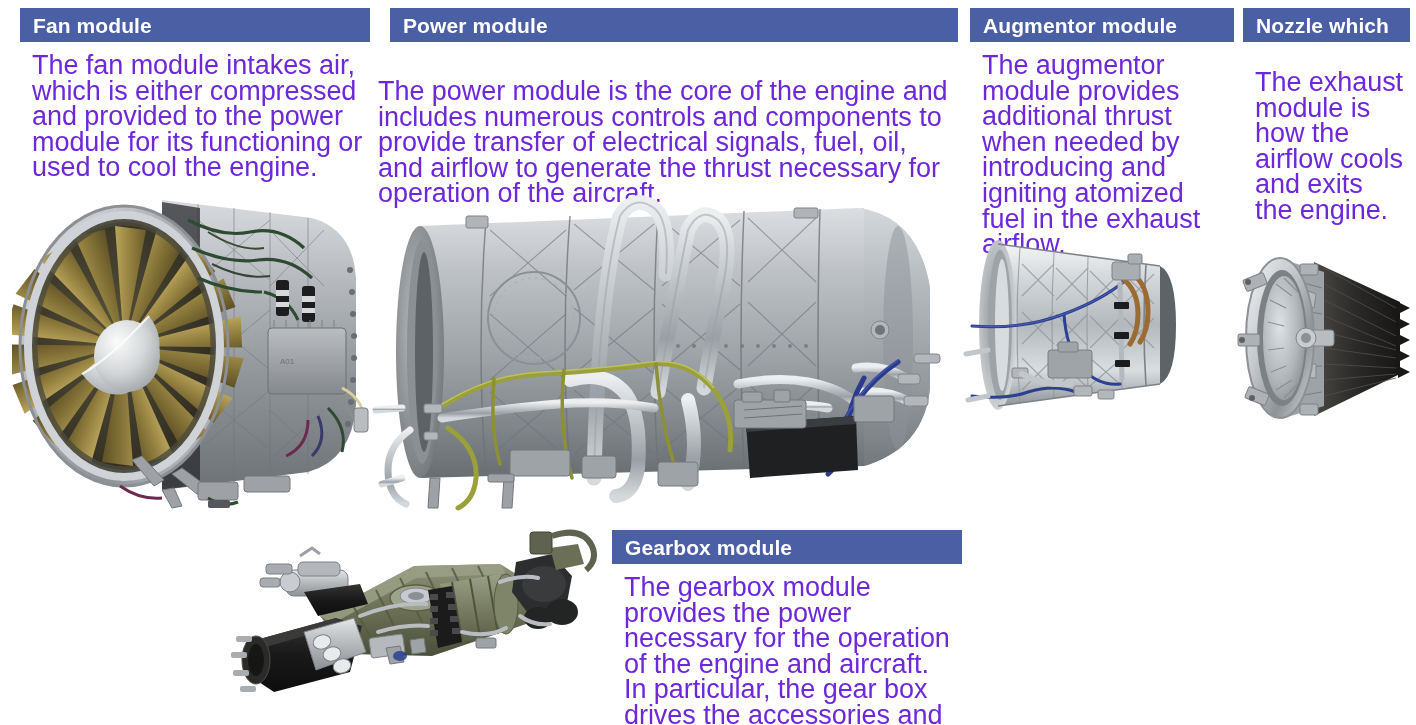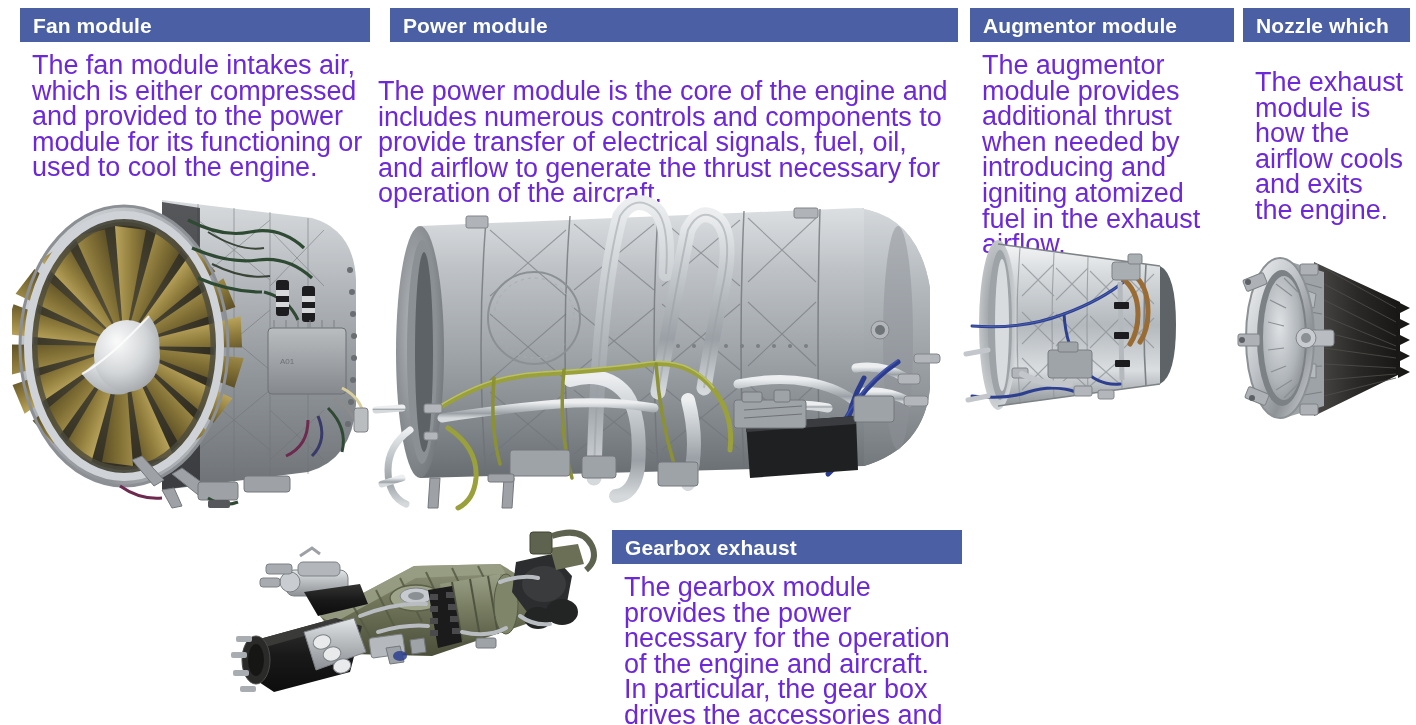--- a/index.html
+++ b/index.html
@@ -632,21 +632,21 @@
     <g fill="#5d6165">
       <circle cx="20" cy="44" r="3"></circle>
         <circle cx="14" cy="102" r="3"></circle>
         <circle cx="24" cy="160" r="3"></circle>
     </g>
   </svg>
 </div>
 
 <div class="panel" id="p-gearbox">
   <div class="mod-header">
-    <span>Gearbox exhaust</span>
+    <span>Gearbox module</span>
   </div>
   <div class="mod-body">The gearbox module provides the power necessary for the operation of the engine and aircraft. In particular, the gear box drives the accessories and fuel pumps that are essential for the operation of the engine.</div>
 </div>
 
 <div class="figure" id="fig-gearbox">
   <svg viewBox="0 0 420 200" xmlns="http://www.w3.org/2000/svg">
     <defs>
       <linearGradient id="gbOlive" x1="0" y1="0" x2="0" y2="1">
         <stop offset="0" stop-color="#8d9279"></stop>
           <stop offset=".45" stop-color="#6e7358"></stop>

